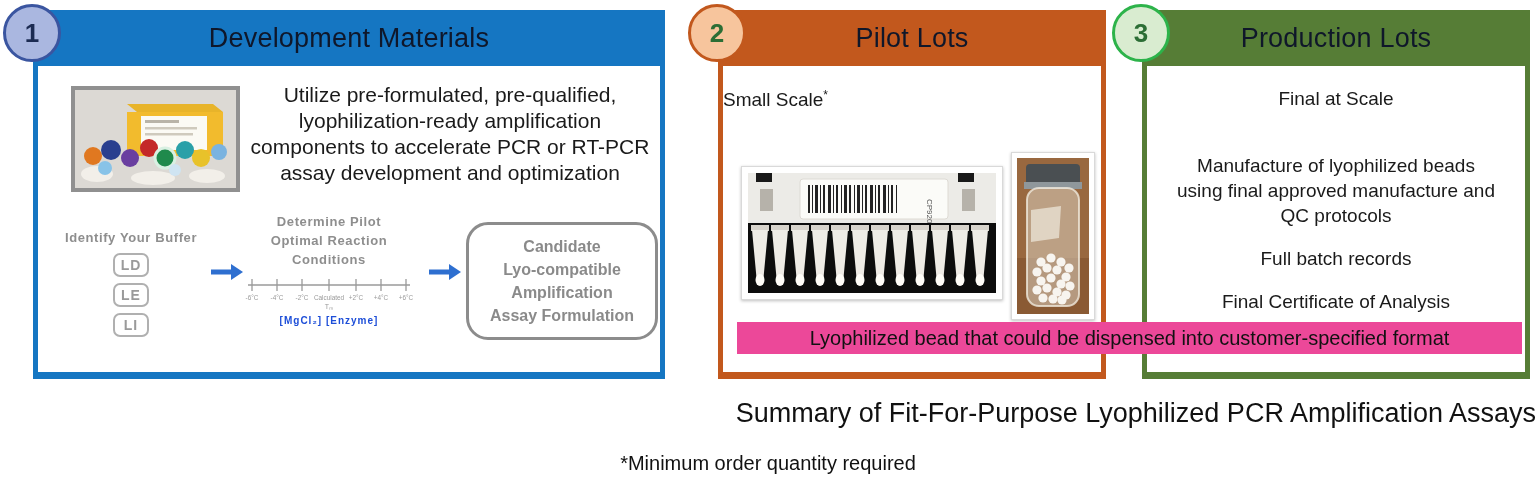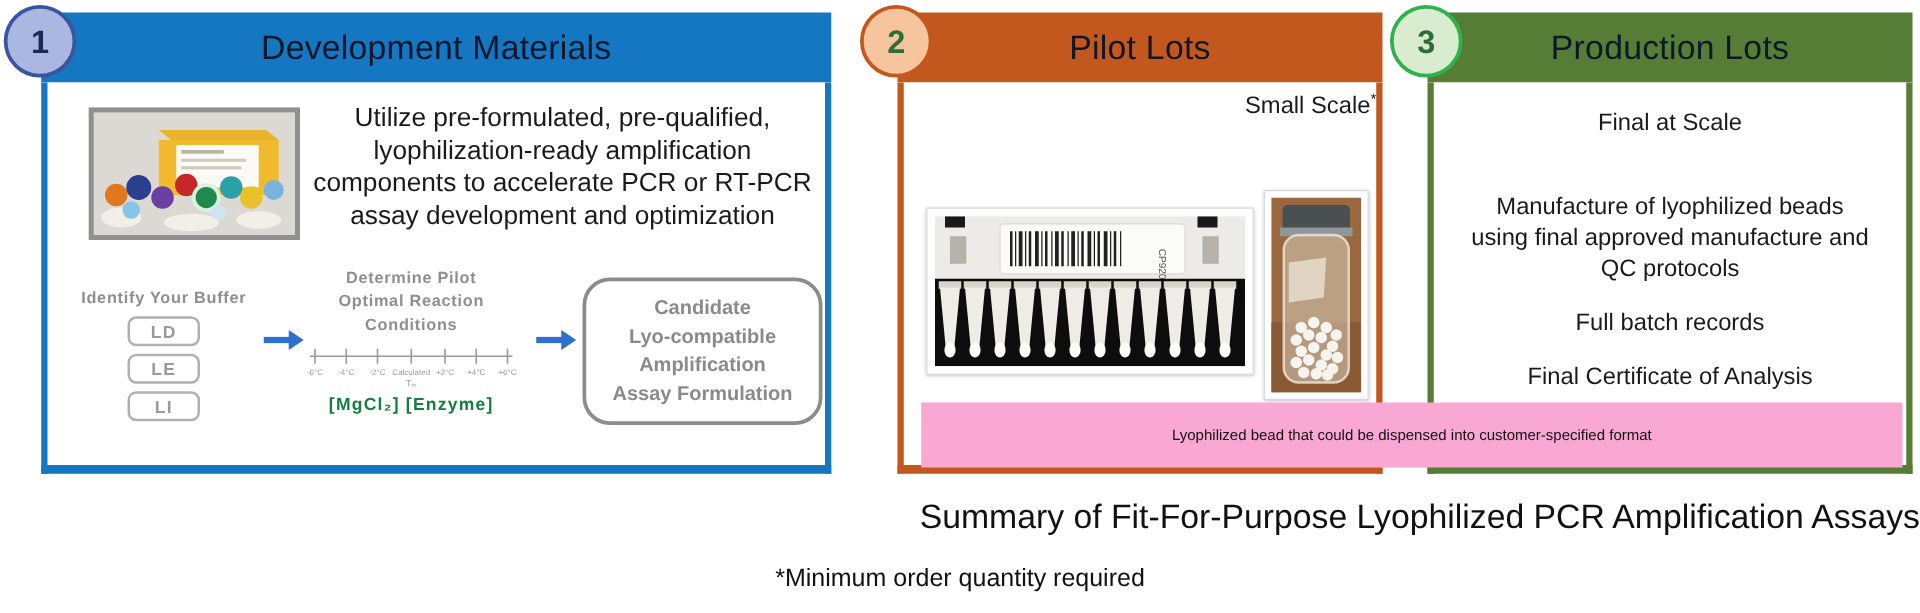--- a/index.html
+++ b/index.html
@@ -32,52 +32,52 @@
 
   
   .kit-image { position:absolute; left:33px; top:20px; width:169px; height:106px;
                border:4px solid #909090; background:#dcd9d4; }
   .p1-desc { position:absolute; left:200px; top:16px; width:424px; text-align:center;
              font-size:21px; line-height:26px; color:#1a1a1a; white-space:pre-line; }
 
   .flow-heading { color:#8e8e8e; font-weight:bold; font-size:13px; letter-spacing:.6px;
                   text-align:center; white-space:pre-line; line-height:19px; }
   .buffer-col { position:absolute; left:18px; top:162px; width:150px; text-align:center; }
-  .buffer-box { width:58px; height:24px; margin:6px auto 0; border:2px solid #b0b0b0; border-radius:7px;
+  .buffer-box { width:36px; height:24px; margin:6px auto 0; border:2px solid #b0b0b0; border-radius:7px;
                 color:#9a9a9a; font-size:14px; font-weight:bold; letter-spacing:1px;
                 display:flex; align-items:center; justify-content:center; }
   .arrow { position:absolute; width:34px; height:18px; }
   .arrow-1 { left:172px; top:197px; }
   .arrow-2 { left:390px; top:197px; }
   .reaction-col { position:absolute; left:205px; top:146px; width:172px; text-align:center; }
   .scale-svg { display:block; margin:8px auto 0; }
-  .scale-caption { margin-top:4px; color:#15803d; font-weight:bold; font-size:14px; letter-spacing:1px; }
+  .scale-caption { margin-top:4px; color:#1d4ed8; font-weight:bold; font-size:10px; letter-spacing:1px; }
   .candidate-box { position:absolute; left:428px; top:156px; width:192px; height:118px;
                    border:3px solid #8c8c8c; border-radius:22px;
                    display:flex; align-items:center; justify-content:center; text-align:center;
                    color:#8a8a8a; font-weight:bold; font-size:16px; line-height:23px; white-space:pre-line; }
 
   
-  .p2-sub { position:absolute; top:0; left:0; width:100%; text-align:right;
+  .p2-sub { position:absolute; top:16px; left:0; width:100%; text-align:left;
             font-size:19px; line-height:26px; color:#1a1a1a; }
   .p2-sub sup { font-size:12px; }
   .strip-photo { position:absolute; left:18px; top:100px; width:262px; height:134px;
                  background:#fff; border:1px solid #d9d9d9; box-shadow:0 1px 3px rgba(0,0,0,.25); padding:6px; }
   .vial-photo { position:absolute; left:288px; top:86px; width:84px; height:168px;
                 background:#fff; border:1px solid #d9d9d9; box-shadow:0 1px 3px rgba(0,0,0,.25); padding:5px; }
 
   
   .p3-lines { position:absolute; top:20px; left:8px; right:8px; text-align:center;
               font-size:19px; line-height:25px; color:#1a1a1a; }
   .p3-line { white-space:pre-line; margin-bottom:18px; }
 
   
-  .gray-band { position:absolute; left:737px; top:322px; width:785px; height:52px; background:#f9a8d4;
+  .gray-band { position:absolute; left:737px; top:322px; width:785px; height:32px; background:#ec4899;
                z-index:10; display:flex; align-items:center; justify-content:center;
-               font-size:12px; color:#111; }
+               font-size:20px; color:#111; }
   .summary { position:absolute; top:398px; left:0; width:100%; text-align:right;
              font-size:27px; color:#111;padding-left:19px; }
   .footnote { position:absolute; top:452px; left:0; width:100%; text-align:center;
               font-size:20px; color:#111; }
 </style>
 </head>
 <body>
 
 <div class="stage">
 

